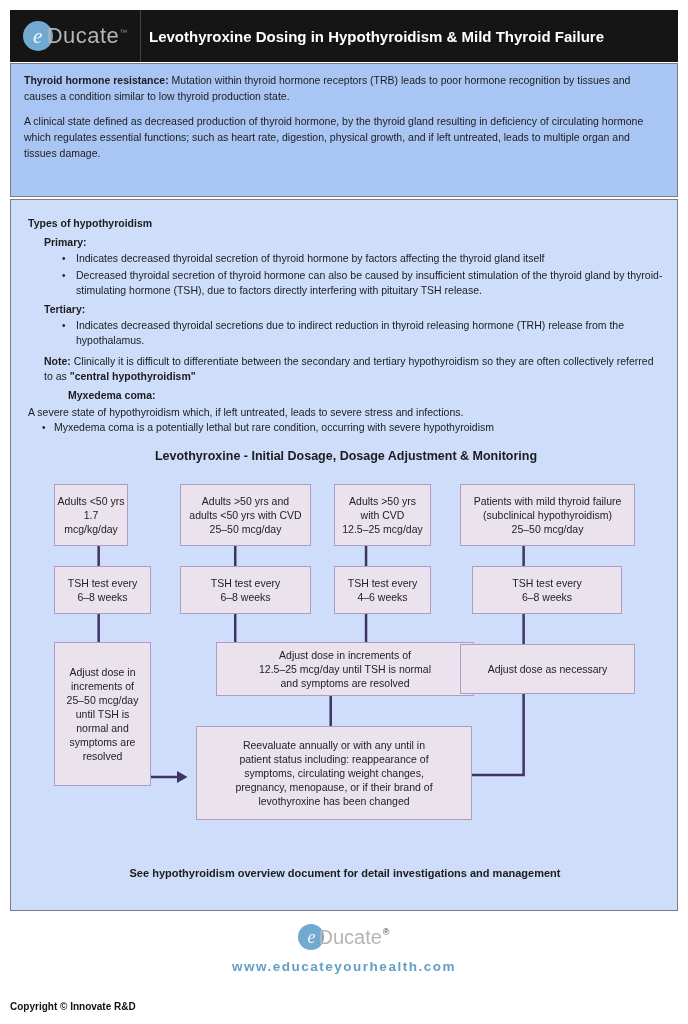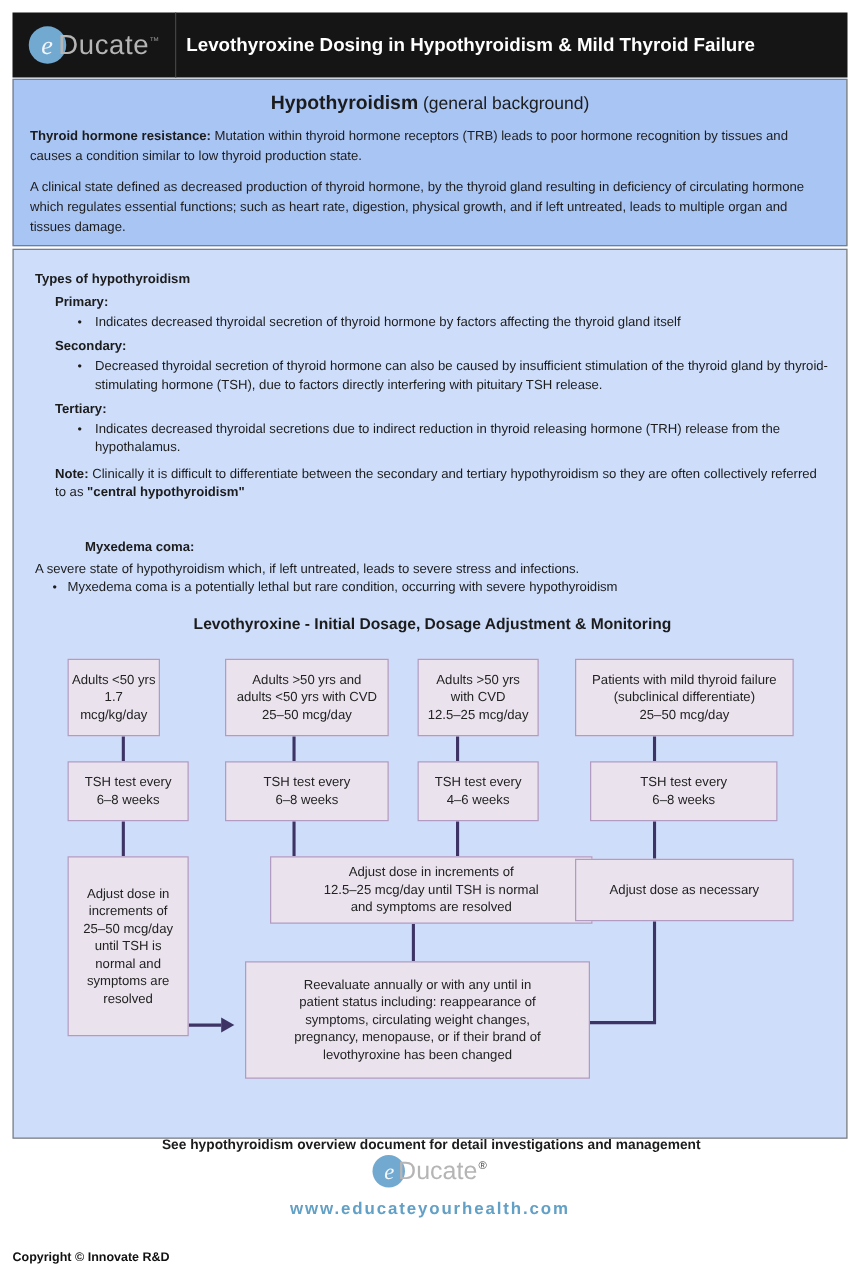--- a/index.html
+++ b/index.html
@@ -29,21 +29,21 @@
   .sec2 { margin-top:2px; background:var(--section2-bg,#cdddfa); border:1px solid var(--section-border,#7d7d7d);
           padding:16px 13px 6px 17px; height:712px; position:relative; }
   .types { font-size:10.5px; line-height:15px; }
   .types .h { font-weight:bold; margin-bottom:2px; }
   .types .lbl { font-weight:bold; margin:4px 0 1px 16px; }
   .bullet { display:flex; margin-bottom:2px; }
   .bullet .dot { flex:none; font-size:10px; }
   .ind2 { margin-left:32px; } .ind2 .dot { width:16px; text-align:left; padding-left:2px; }
   .ind1b { margin-left:12px; } .ind1b .dot { width:14px; text-align:left; padding-left:2px; }
   .types .note { margin:6px 0 0 16px; }
-  .types .myx { margin-top:29px;padding-left:40px; }
+  .types .myx { margin-top:4px;padding-left:40px; }
   .types .plain { margin-top:1px; }
 
   
   .flow { position:relative; height:420px; margin-top:4px; }
   .flow-title { position:absolute; top:10px; left:0; width:100%; text-align:center; font-weight:bold; font-size:12.5px; }
   .flow-lines { position:absolute; left:0; top:0; width:100%; height:100%; }
   .fc-box { position:absolute; background:var(--box-fill,#eae3ee); border:1px solid var(--box-border,#b29bc2);
             display:flex; flex-direction:column; align-items:center; justify-content:center;
             text-align:center; font-size:10.5px; line-height:14px; color:#222; padding:3px 2px; }
   .fc-box span { display:block; }
@@ -84,35 +84,33 @@
           <span class="logo-e">e</span>
         </span>
         <span class="logo-rest">Ducate</span>
         <span class="logo-mark">™</span>
       </div>
     <div class="hdr-sep"></div>
     <div class="hdr-title">Levothyroxine Dosing in Hypothyroidism &amp; Mild Thyroid Failure</div>
   </header>
 
   <section class="sec1">
-    <h2 class="sec1-title"><b>Hypothyroidism</b><span> (general background)</span></h2>
     <p><b>Thyroid hormone resistance:</b><span> Mutation within thyroid hormone receptors (TRB) leads to poor hormone recognition by tissues and causes a condition similar to low thyroid production state.</span></p>
     <p>A clinical state defined as decreased production of thyroid hormone, by the thyroid gland resulting in deficiency of circulating hormone which regulates essential functions; such as heart rate, digestion, physical growth, and if left untreated, leads to multiple organ and tissues damage.</p>
   </section>
 
   <section class="sec2">
 
     <div class="types">
       <p class="h">Types of hypothyroidism</p>
       <p class="lbl">Primary:</p>
       <div class="bullet ind2">
           <span class="dot">•</span>
           <span>Indicates decreased thyroidal secretion of thyroid hormone by factors affecting the thyroid gland itself</span>
         </div>
-      <p class="lbl">Secondary:</p>
       <div class="bullet ind2">
           <span class="dot">•</span>
           <span>Decreased thyroidal secretion of thyroid hormone can also be caused by insufficient stimulation of the thyroid gland by thyroid-stimulating hormone (TSH), due to factors directly interfering with pituitary TSH release.</span>
         </div>
       <p class="lbl">Tertiary:</p>
       <div class="bullet ind2">
           <span class="dot">•</span>
           <span>Indicates decreased thyroidal secretions due to indirect reduction in thyroid releasing hormone (TRH) release from the hypothalamus.</span>
         </div>
       <p class="note"><b>Note:</b><span> Clinically it is difficult to differentiate between the secondary and tertiary hypothyroidism so they are often collectively referred to as </span><b>"central hypothyroidism"</b></p>
@@ -156,21 +154,21 @@
           <span>adults &lt;50 yrs with CVD</span>
           <span>25–50 mcg/day</span>
         </div>
       <div class="fc-box" id="b3">
           <span>Adults &gt;50 yrs</span>
           <span>with CVD</span>
           <span>12.5–25 mcg/day</span>
         </div>
       <div class="fc-box" id="b4">
           <span>Patients with mild thyroid failure</span>
-          <span>(subclinical differentiate)</span>
+          <span>(subclinical hypothyroidism)</span>
           <span>25–50 mcg/day</span>
         </div>
 
       <div class="fc-box" id="t1">
           <span>TSH test every</span>
           <span>6–8 weeks</span>
         </div>
       <div class="fc-box" id="t2">
           <span>TSH test every</span>
           <span>6–8 weeks</span>

